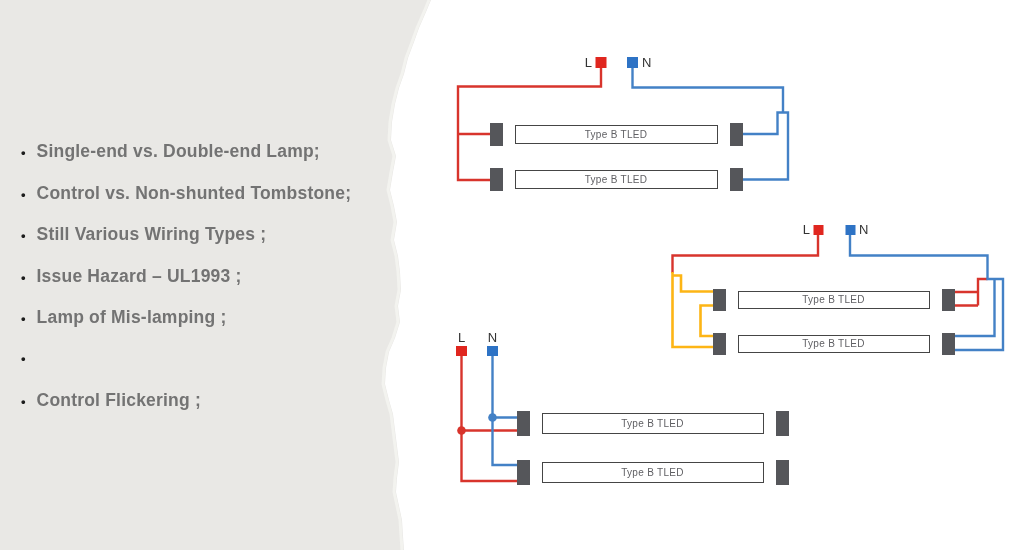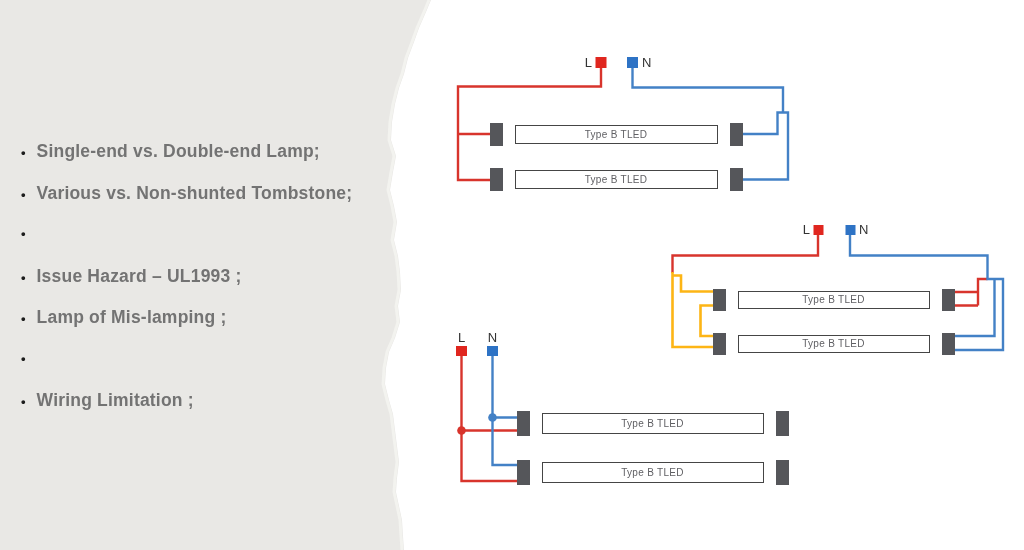--- a/index.html
+++ b/index.html
@@ -41,39 +41,40 @@
     <polyline fill="none" stroke="#f5f4f1" stroke-width="3" opacity="0.85" points="429,0 424,12 417,28 412,42 406,58 402,74 397,88 393,104 390,122 389,140 394,156 391,172 388,190 392,206 395,222 392,240 396,256 398,272 399,290 396,306 398,322 393,338 387,352 384,368 383,384 387,400 391,414 393,430 395,446 397,462 395,478 394,492 397,506 400,520 401,536 402,550"></polyline>
   </svg>
 
   <ul class="bullets">
     <li>
         <span class="dot">•</span>
         <span class="txt">Single-end vs. Double-end Lamp;</span>
       </li>
     <li>
         <span class="dot">•</span>
-        <span class="txt">Various vs. Non-shunted Tombstone;</span>
+        <span class="txt">Control vs. Non-shunted Tombstone;</span>
       </li>
     <li>
         <span class="dot">•</span>
+        <span class="txt">Still Various Wiring Types ;</span>
       </li>
     <li>
         <span class="dot">•</span>
         <span class="txt">Issue Hazard – UL1993 ;</span>
       </li>
     <li>
         <span class="dot">•</span>
         <span class="txt">Lamp of Mis-lamping ;</span>
       </li>
     <li>
         <span class="dot">•</span>
       </li>
     <li>
         <span class="dot">•</span>
-        <span class="txt">Wiring Limitation ;</span>
+        <span class="txt">Control Flickering ;</span>
       </li>
   </ul>
 
   <svg class="layer wire-layer" width="1024" height="550" viewBox="0 0 1024 550">
 
     <g>
       <path class="w-red" d="M601,68 V86.5 H458 V180 H490 M458,134 H490"></path>
       <path class="w-blue" d="M632.5,68 V87.5 H783 V112.5 H788 V179.5 H743 M783,112.5 H777.5 V134 H743"></path>
       <rect class="sq-red" x="595.5" y="57" width="11" height="11"></rect>
       <rect class="sq-blue" x="627" y="57" width="11" height="11"></rect>

